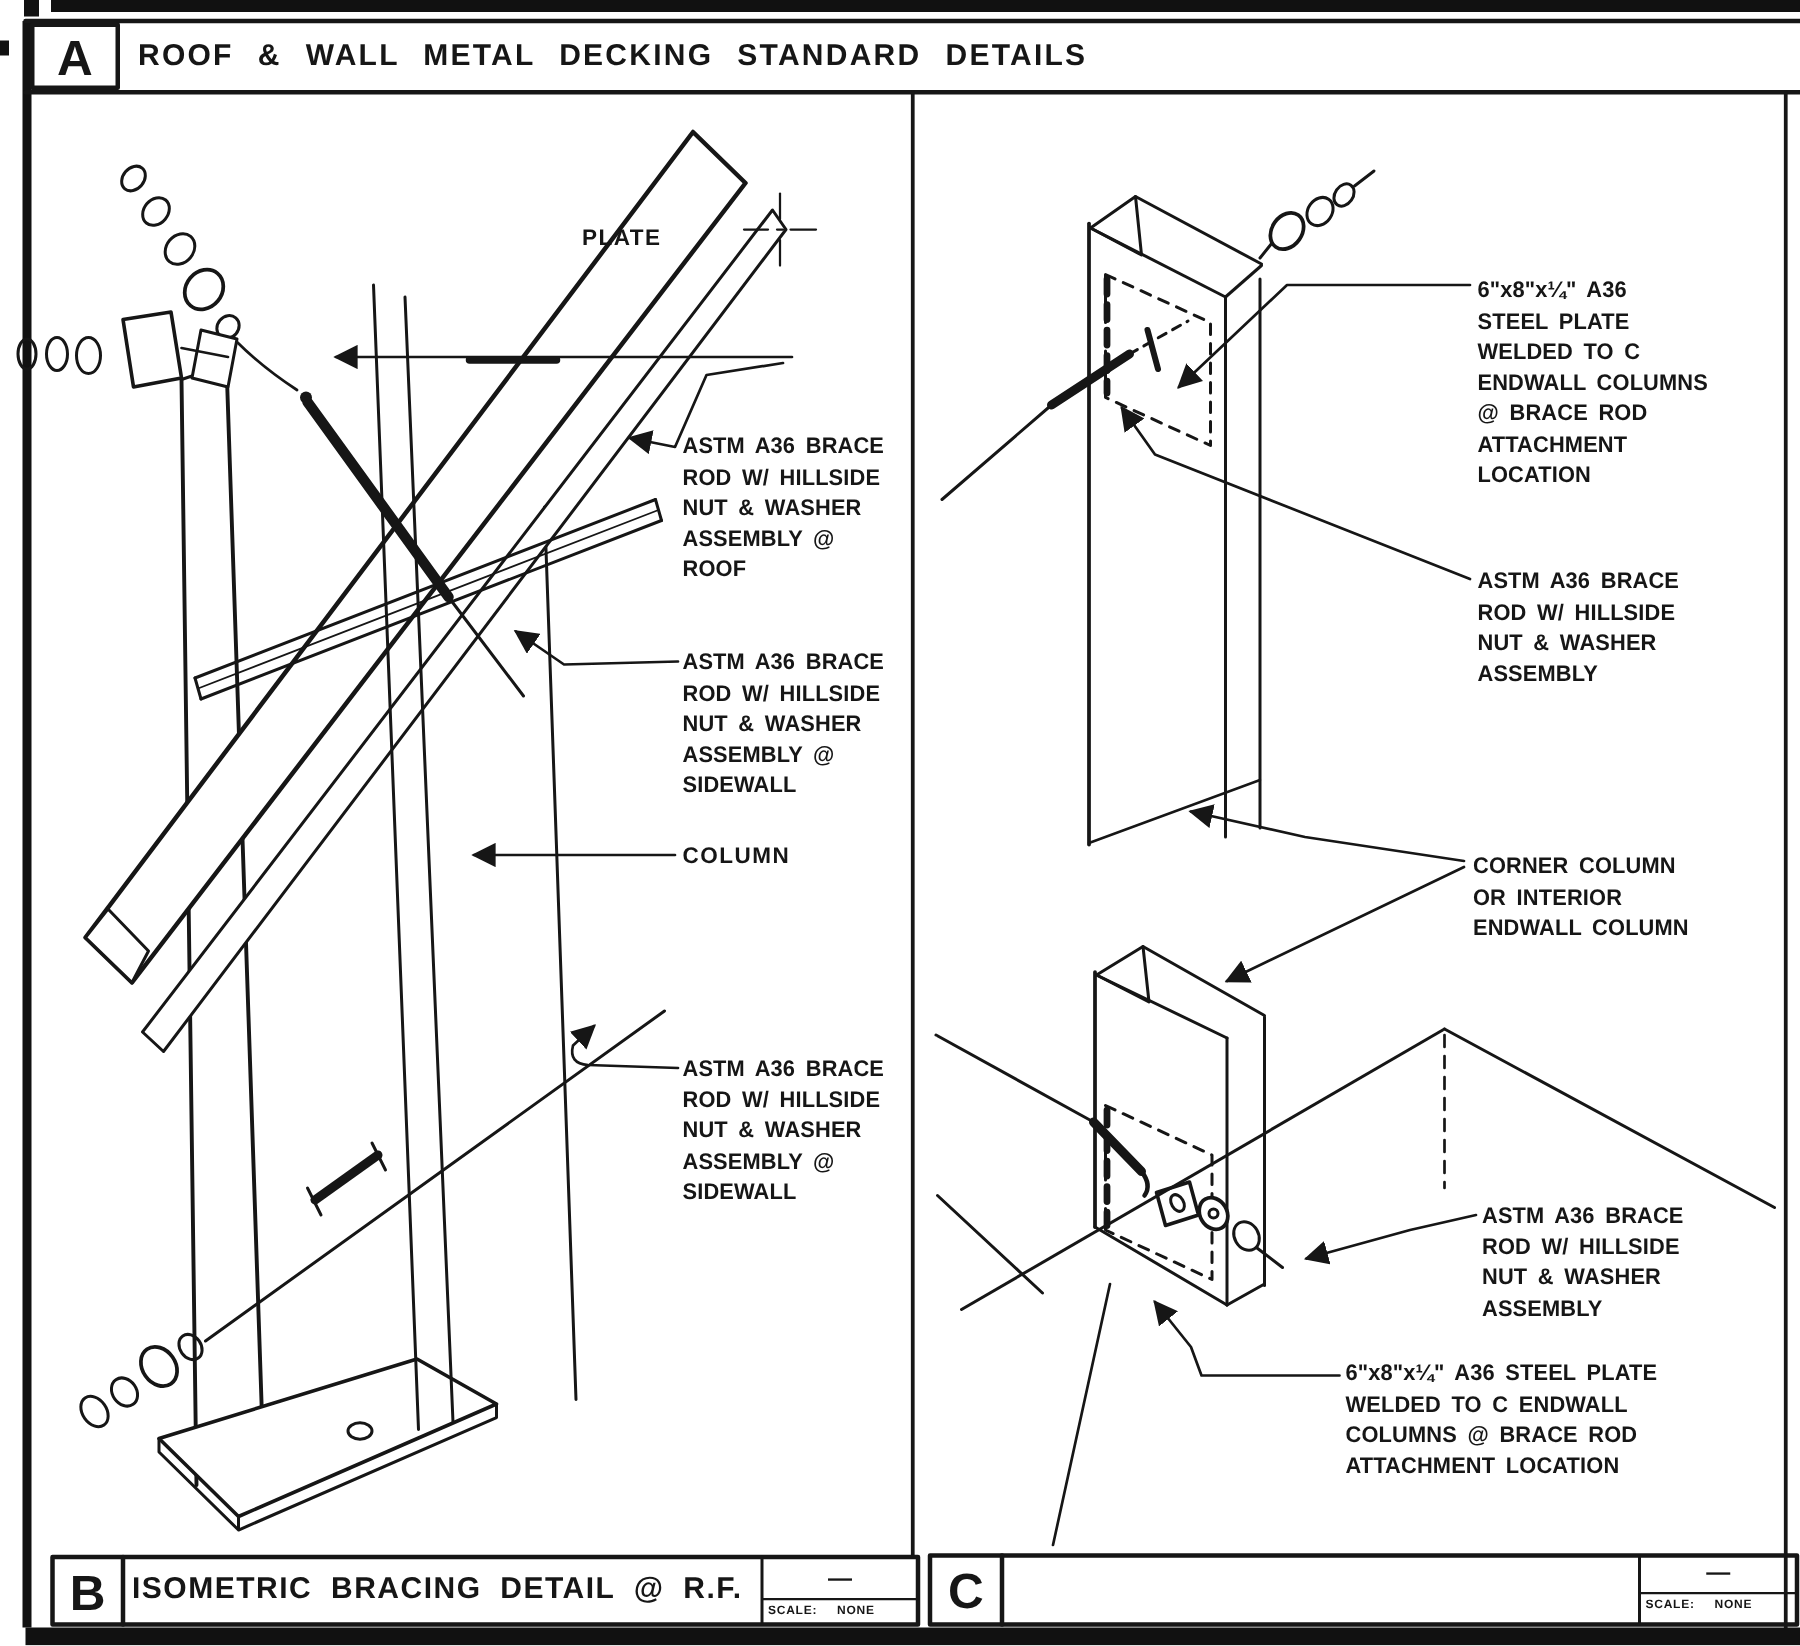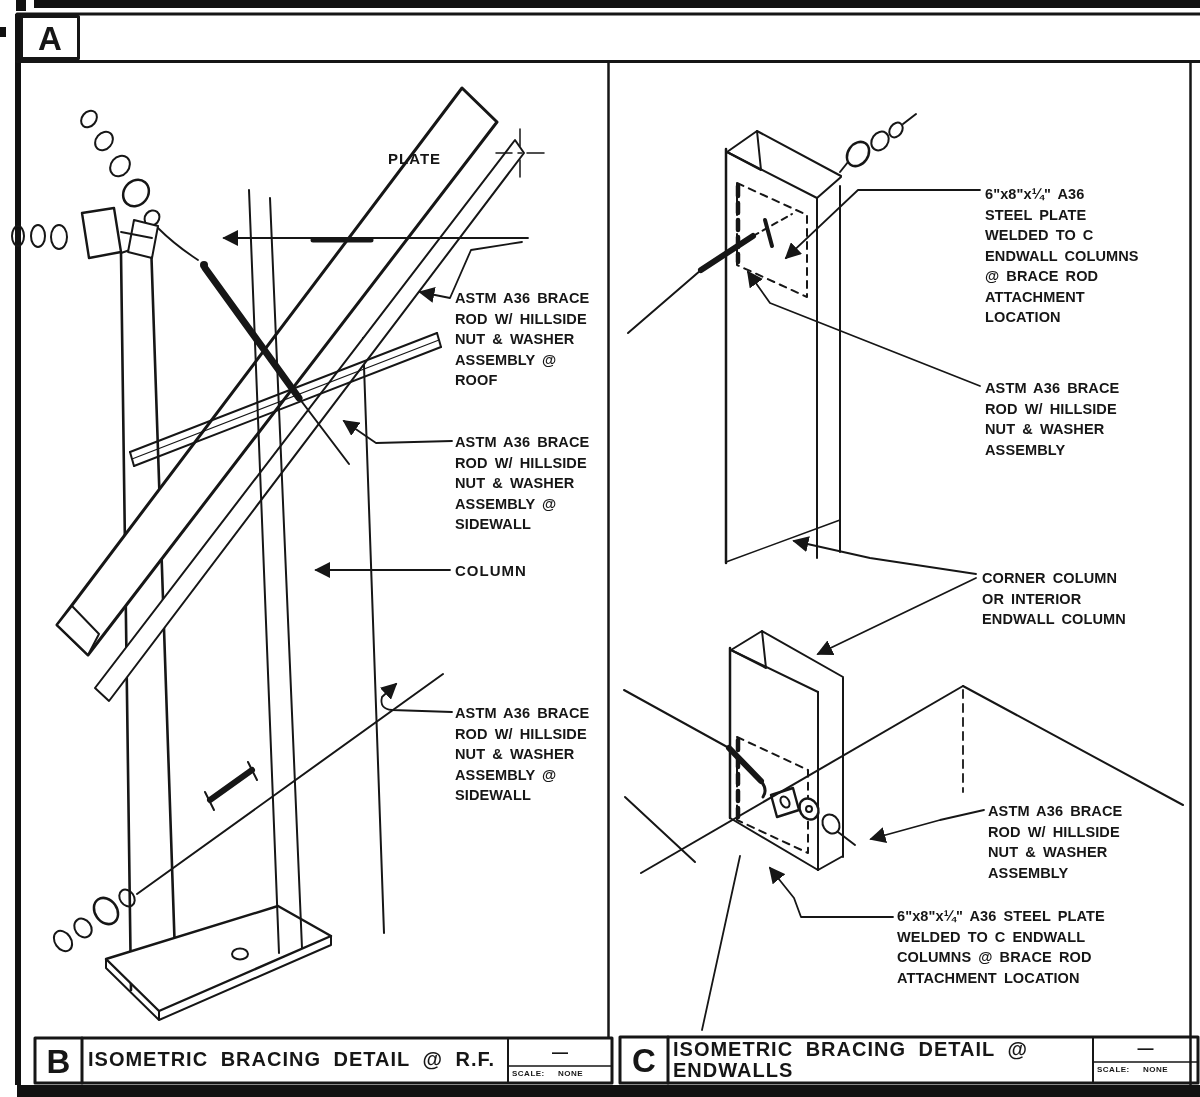--- a/index.html
+++ b/index.html
@@ -205,20 +205,21 @@
       <line x1="508" y1="1038" x2="508" y2="1083" stroke-width="2"></line>
       <line x1="508" y1="1066" x2="612" y2="1066" stroke-width="1.5"></line>
       <rect x="620" y="1037" width="578" height="46"></rect>
       <line x1="668" y1="1037" x2="668" y2="1083"></line>
       <line x1="1093" y1="1037" x2="1093" y2="1083" stroke-width="2"></line>
       <line x1="1093" y1="1062" x2="1198" y2="1062" stroke-width="1.5"></line>
     </g>
   </svg>
 
   <div class="txt t-index" style="left:22px;top:20px;width:56px;">A</div>
+  <div class="txt t-head" style="left:92px;top:26px;">ROOF &amp; WALL METAL DECKING STANDARD DETAILS</div>
 
   <div class="txt lab" style="left:388px;top:150px;">PLATE</div>
   <div class="txt anno" style="left:455px;top:288px;">ASTM A36 BRACE
 ROD W/ HILLSIDE
 NUT &amp; WASHER
 ASSEMBLY @
 ROOF</div>
   <div class="txt anno" style="left:455px;top:432px;">ASTM A36 BRACE
 ROD W/ HILLSIDE
 NUT &amp; WASHER
@@ -254,19 +255,17 @@
 COLUMNS @ BRACE ROD
 ATTACHMENT LOCATION</div>
 
   <div class="txt t-index" style="left:35px;top:1043px;width:47px;">B</div>
   <div class="txt t-bar" style="left:88px;top:1049px;">ISOMETRIC BRACING DETAIL @ R.F.</div>
   <div class="txt t-dash" style="left:508px;top:1044px;width:104px;">—</div>
   <div class="txt t-tiny" style="left:512px;top:1069px;">SCALE:</div>
   <div class="txt t-tiny" style="left:558px;top:1069px;">NONE</div>
 
   <div class="txt t-index" style="left:620px;top:1042px;width:48px;">C</div>
-  <div class="txt t-bar" style="left:673px;top:1039px;">ISOMETRIC BRACING DETAIL @
-ENDWALLS</div>
   <div class="txt t-dash" style="left:1093px;top:1040px;width:105px;">—</div>
   <div class="txt t-tiny" style="left:1097px;top:1065px;">SCALE:</div>
   <div class="txt t-tiny" style="left:1143px;top:1065px;">NONE</div>
 
 </div>
 
 </body></html>

